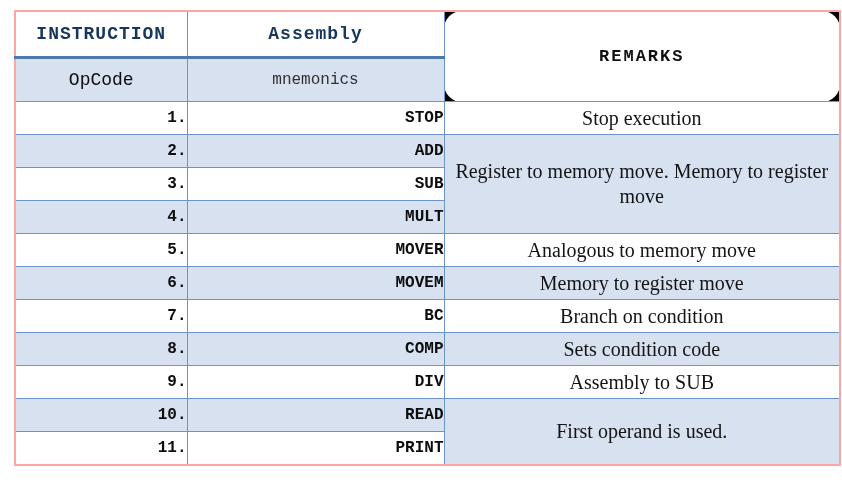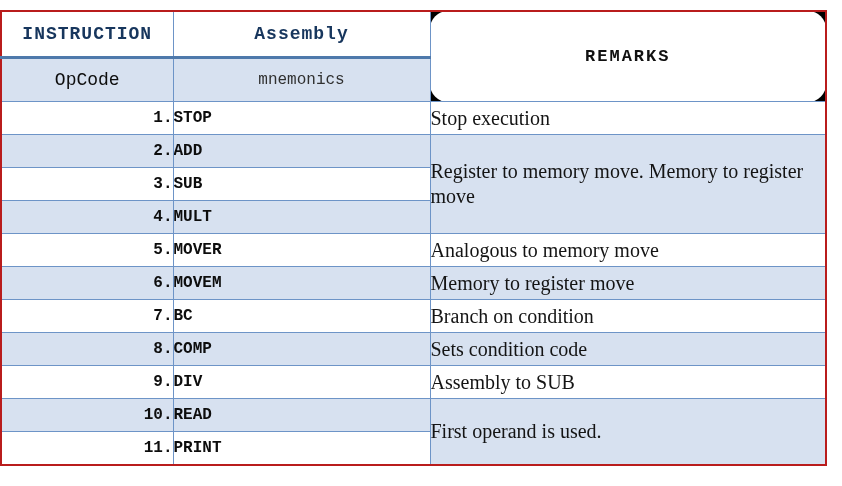--- a/index.html
+++ b/index.html
@@ -10,27 +10,27 @@
   .page {
     position: relative;
     width: 842px;
     height: 486px;
     background: #ffffff;
     overflow: hidden;
     font-family: "Liberation Sans", sans-serif;
   }
   table.optable {
     position: absolute;
-    left: 0;
+    left: 14px;
     top: 10px;
     width: 825px;
     border-collapse: collapse;
     table-layout: fixed;
     background: #000000;
-    border: 2px solid #b91c1c;
+    border: 2px solid #fca5a5;
   }
   table.optable td {
     border: 1px solid #6D94C7;
     padding: 0;
     vertical-align: middle;
     overflow: hidden;
   }
   
   td.c1 { border-right: 1px solid #4F81BD; }
   td.c2 { border-right: 1px solid #4F81BD; }
@@ -76,31 +76,31 @@
     color: #303030;
   }
   .num-cell {
     text-align: right;
     padding-right: 14px;
     font-weight: bold;
     font-size: 16px;
     color: #0d0d0d;
   }
   .mnem-cell {
-    text-align: left;
+    text-align: right;
     font-weight: bold;
     font-size: 16px;
     color: #0d0d0d;
     padding-right: 28px;
   }
   .remark-cell {
     font-family: "Liberation Serif", "DejaVu Serif", serif;
     font-size: 20px;
     color: #141414;
-    text-align: left;
+    text-align: center;
     padding-left: 7px;
     padding-right: 6px;
     line-height: 1.25;
   }
 </style>
 </head>
 <body>
 
 <div class="page">
   <table class="optable">

